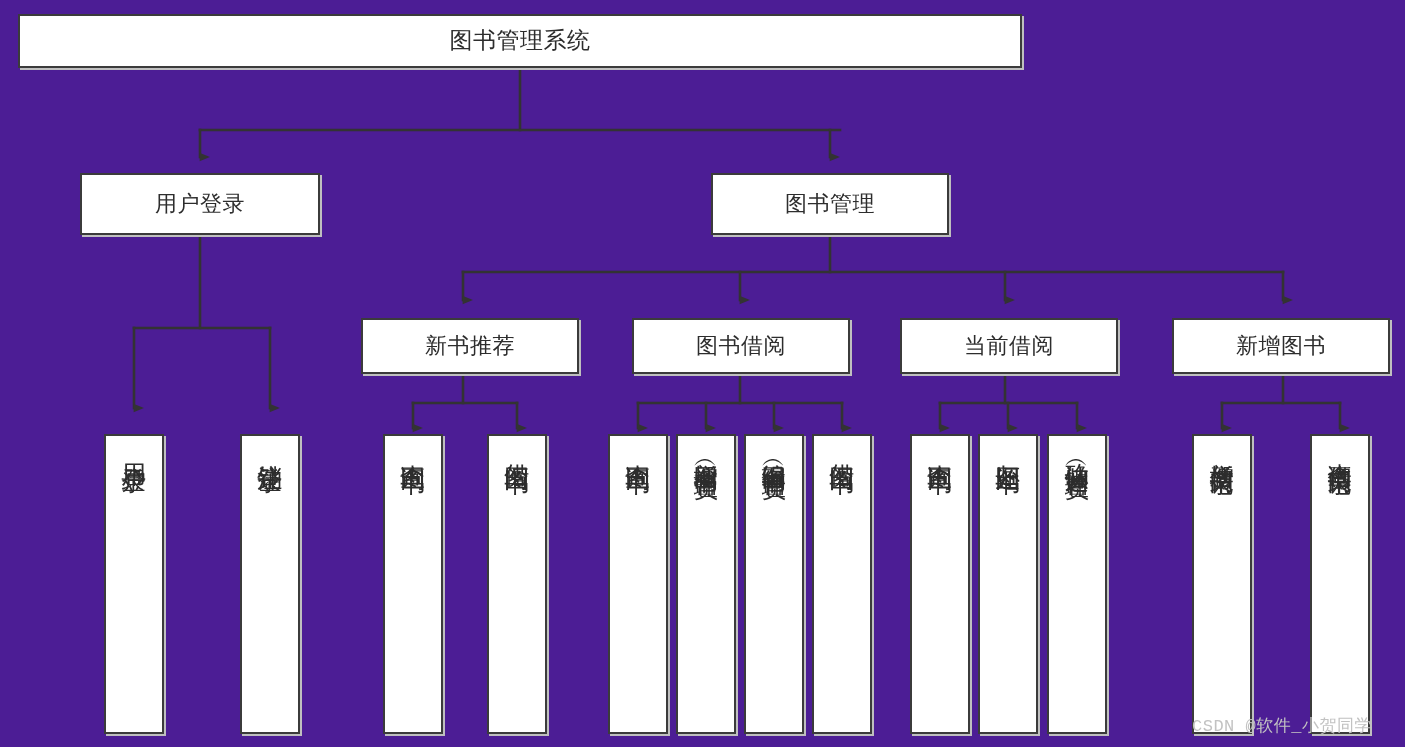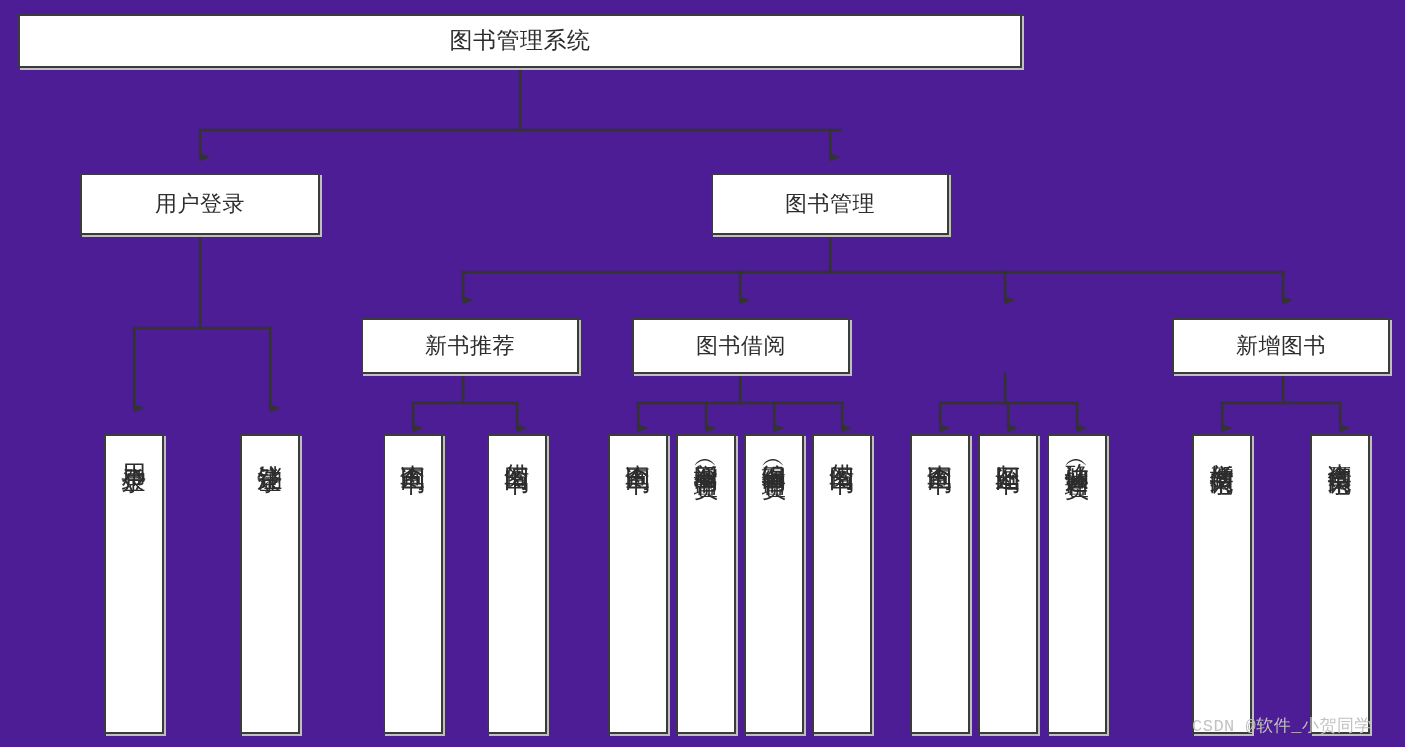--- a/index.html
+++ b/index.html
@@ -142,20 +142,23 @@
   <div class="node h" style="left:711px; top:173px; width:238px; height:62px;">
     <span class="lbl">图书管理</span>
   </div>
 
   <div class="node h" style="left:361px; top:318px; width:218px; height:56px;">
     <span class="lbl">新书推荐</span>
   </div>
   <div class="node h" style="left:632px; top:318px; width:218px; height:56px;">
     <span class="lbl">图书借阅</span>
   </div>
+  <div class="node h" style="left:900px; top:318px; width:218px; height:56px;">
+    <span class="lbl">当前借阅</span>
+  </div>
   <div class="node h" style="left:1172px; top:318px; width:218px; height:56px;">
     <span class="lbl">新增图书</span>
   </div>
 
   <div class="node v" style="left:104px; top:434px; width:60px; height:300px;">
     <span class="lbl">用户登录</span>
   </div>
   <div class="node v" style="left:240px; top:434px; width:60px; height:300px;">
     <span class="lbl">注销登录</span>
   </div>

